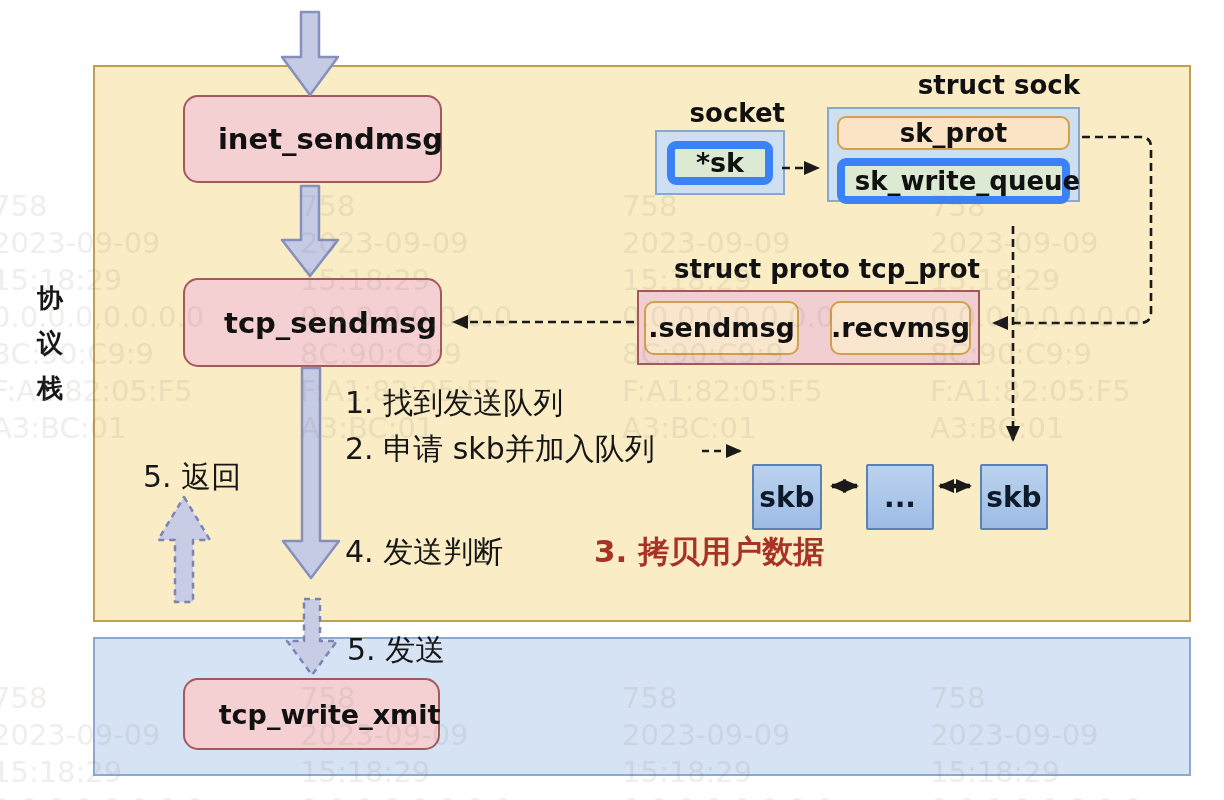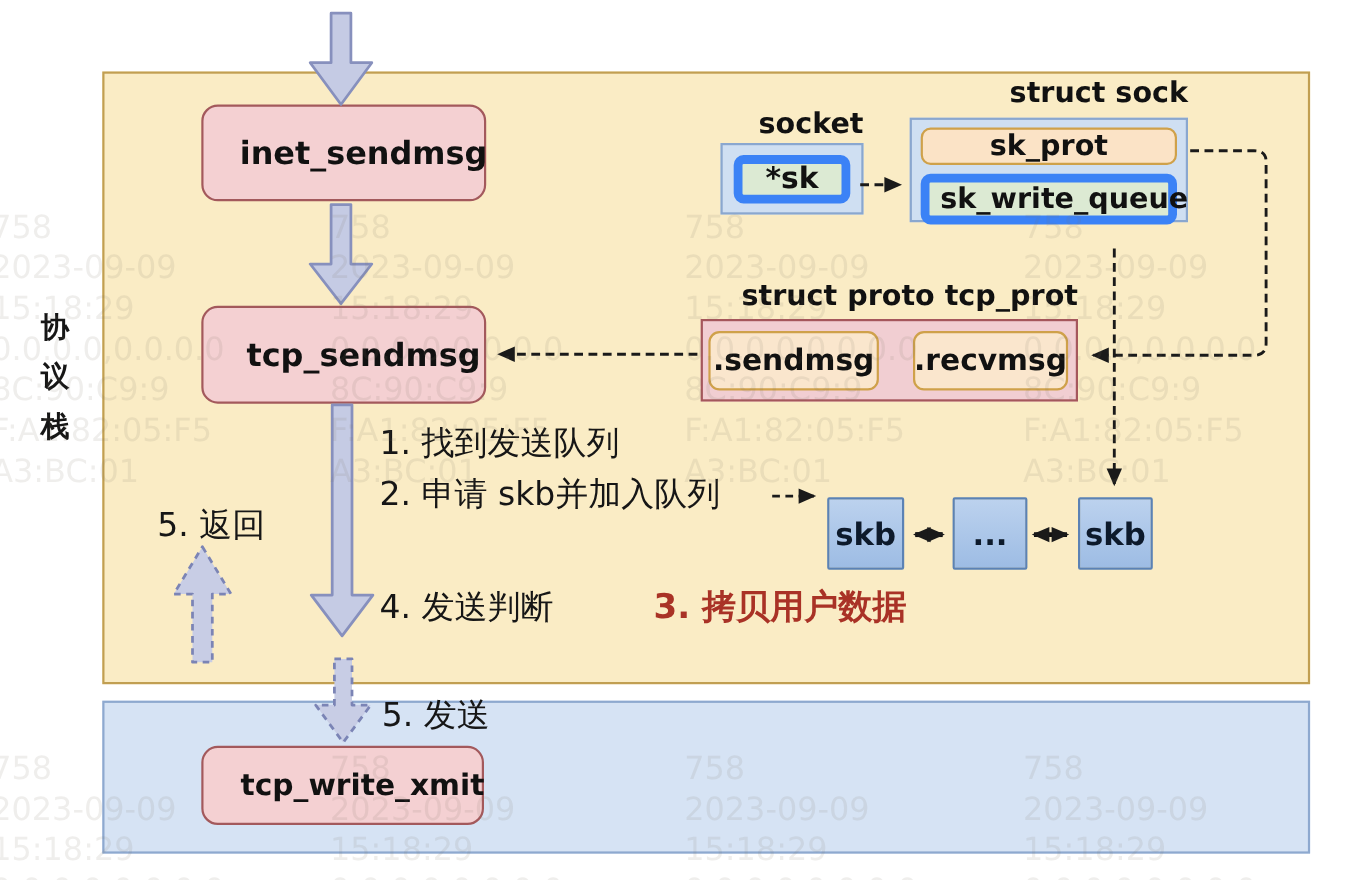--- a/index.html
+++ b/index.html
@@ -55,21 +55,21 @@
   }
   .protofield{
     background:#fae6cd;border:2px solid #cfa14a;border-radius:10px;
     display:flex;align-items:center;justify-content:center;
     font-size:27px;font-weight:600;box-sizing:border-box;height:54px;color:#111;
   }
   .skb{
     background:linear-gradient(180deg,#bcd2ee 0%,#9dbce4 100%);
     border:2px solid #5b82b5;box-sizing:border-box;border-radius:2px;
     display:flex;align-items:center;justify-content:center;
-    font-size:28px;font-weight:600;color:#0d1a2b;
+    font-size:28px;font-weight:600;color:#0d1a2b;margin-top:12px;
   }
   .step{font-size:30px;font-weight:500;color:#161616;white-space:nowrap;}
   .step-red{font-size:31px;font-weight:700;color:#a93226;white-space:nowrap;}
   
   .wm{
     font-size:29px;line-height:37px;white-space:pre-line;
     color:rgba(125,118,100,0.12);z-index:9;pointer-events:none;
     font-weight:500;
   }
   svg.arrows{position:absolute;left:0;top:0;z-index:5;pointer-events:none;}

